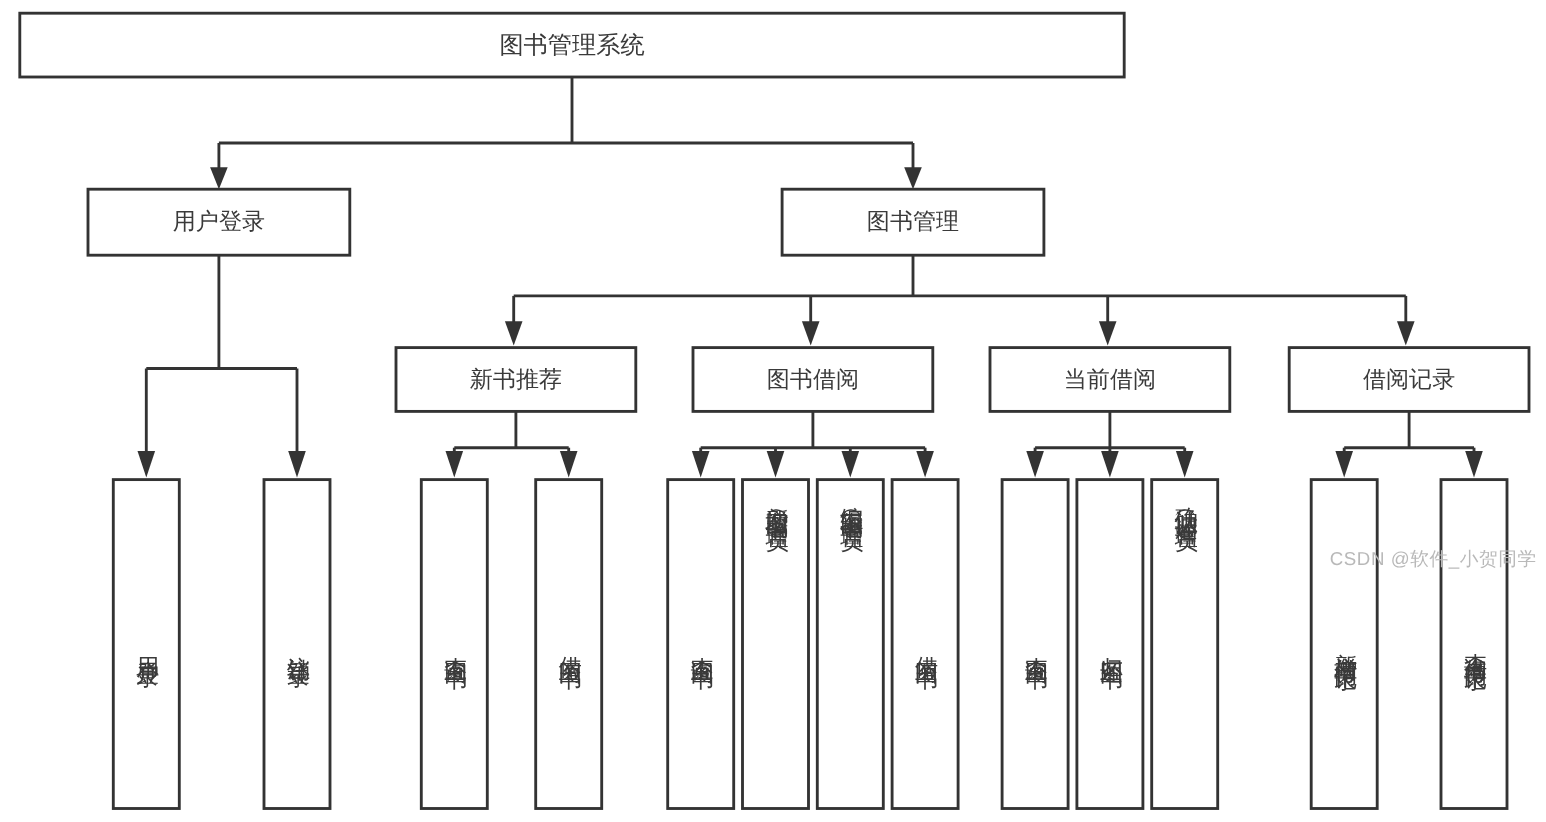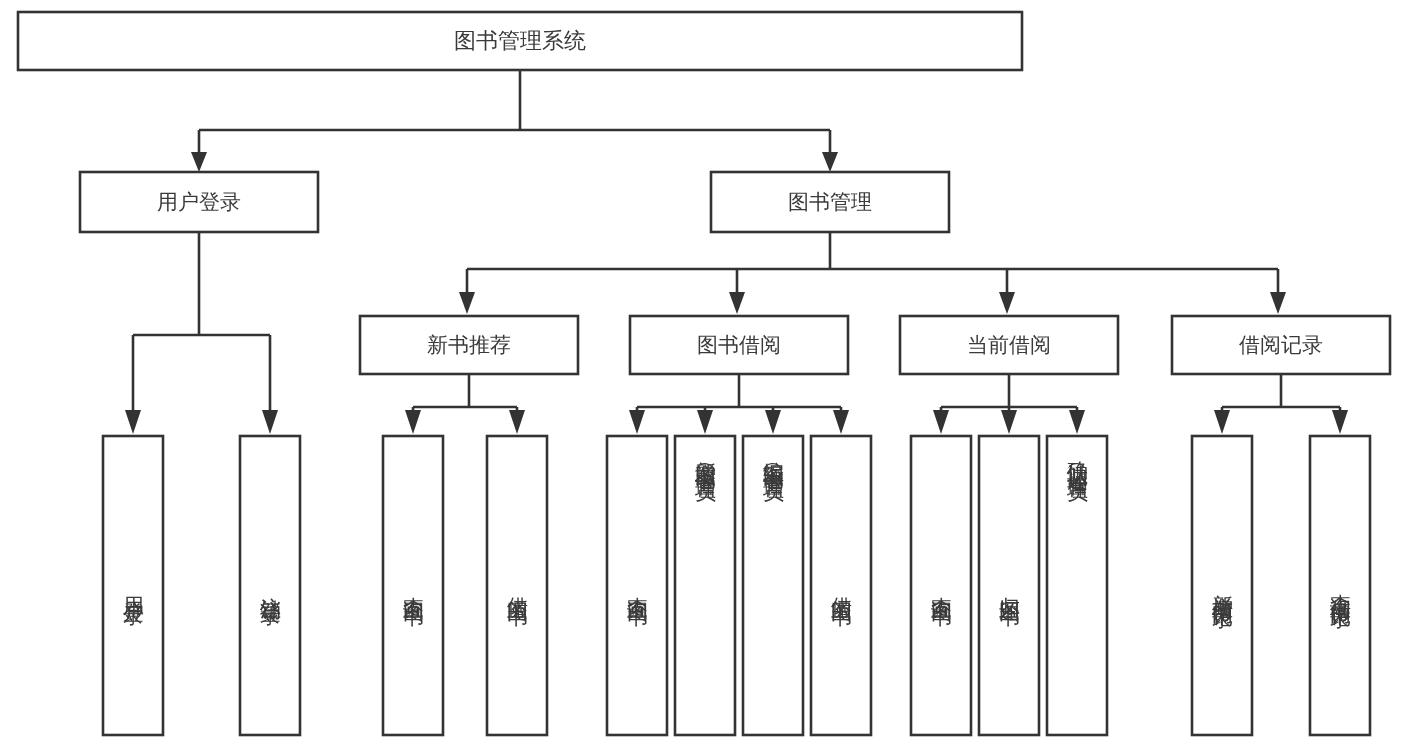--- a/index.html
+++ b/index.html
@@ -235,14 +235,15 @@
   <div class="vertical-label" style="left:743px; top:436px; width:60px; height:299px; justify-content:flex-start; padding-top:8px; box-sizing:border-box;">编辑图书（管理员）</div>
   <div class="vertical-label" style="left:811px; top:436px; width:60px; height:299px;">借阅图书</div>
 
   <div class="vertical-label" style="left:911px; top:436px; width:60px; height:299px;">查询图书</div>
   <div class="vertical-label" style="left:979px; top:436px; width:60px; height:299px;">归还图书</div>
   <div class="vertical-label" style="left:1047px; top:436px; width:60px; height:299px; justify-content:flex-start; padding-top:8px; box-sizing:border-box;">确认归还（管理员）</div>
 
   <div class="vertical-label" style="left:1192px; top:436px; width:60px; height:299px;">新增借阅记录</div>
   <div class="vertical-label" style="left:1310px; top:436px; width:60px; height:299px;">查询借阅记录</div>
 
+  <div class="watermark">CSDN @软件_小贺同学</div>
 
 </div>
 
 </body></html>

